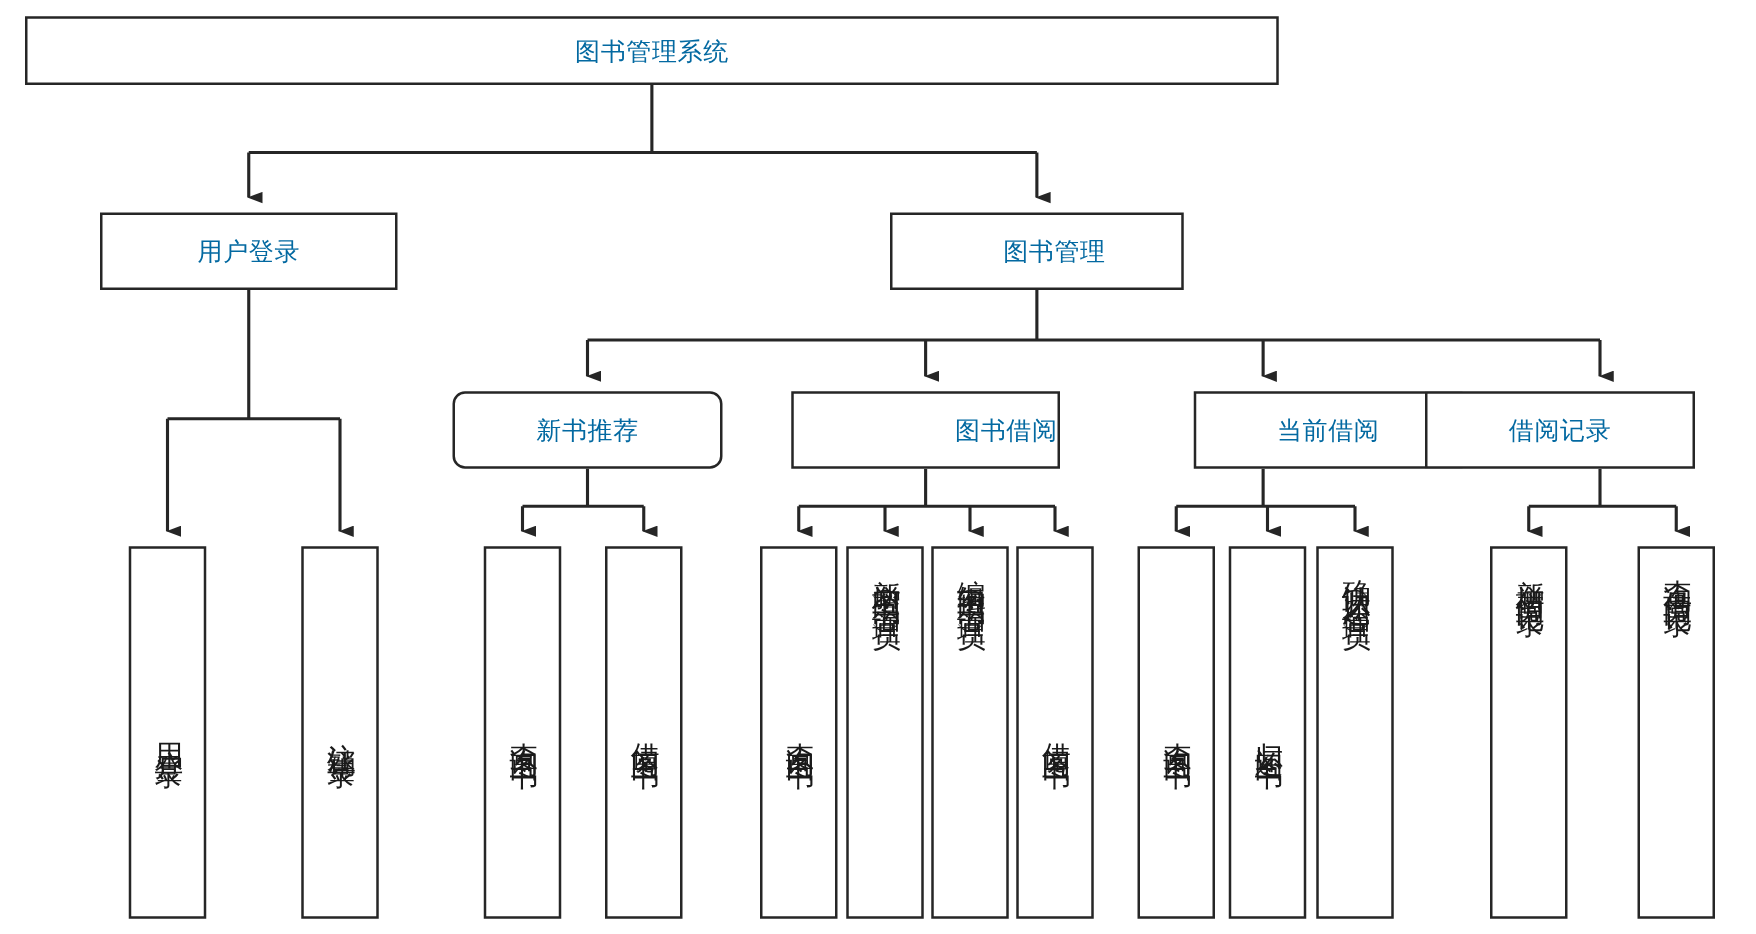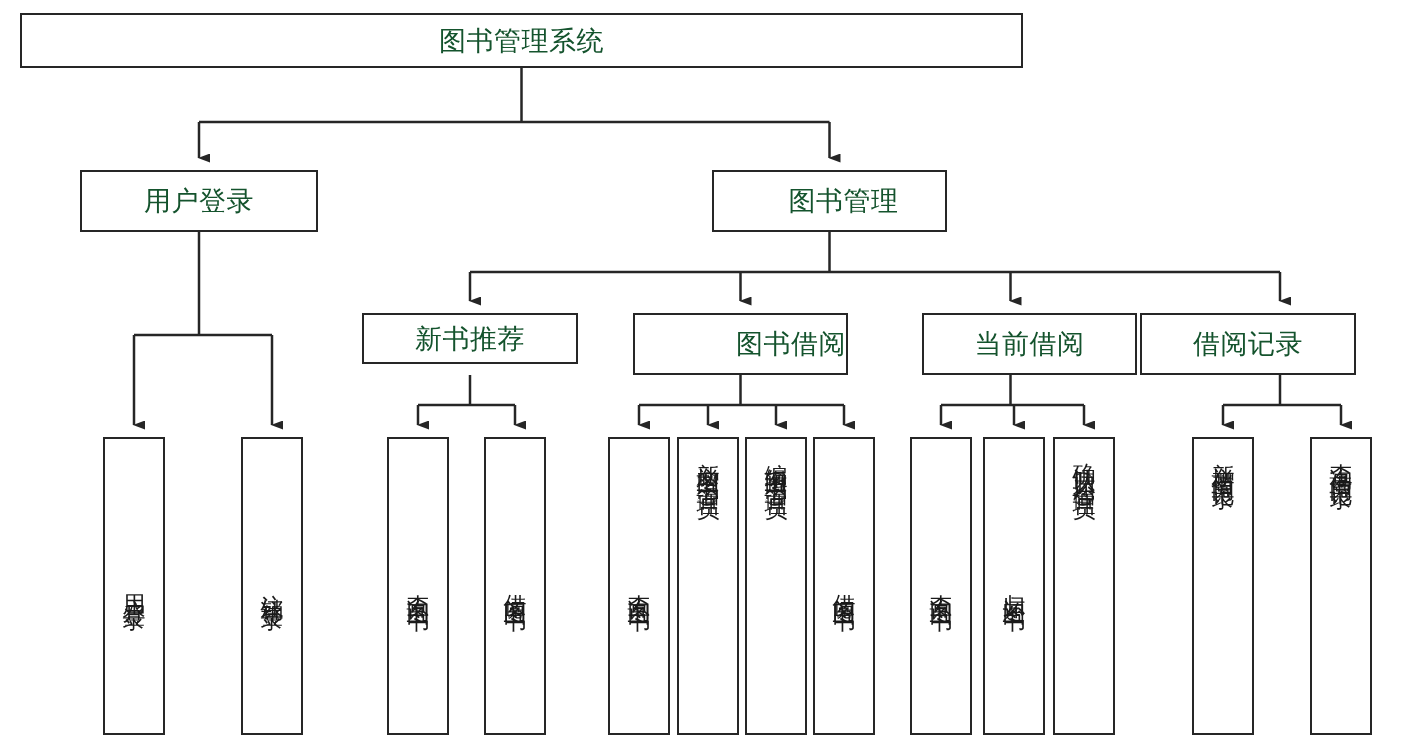--- a/index.html
+++ b/index.html
@@ -30,22 +30,22 @@
     position: absolute;
     box-sizing: border-box;
     border: 2px solid #262626;
     background: #ffffff;
     display: flex;
     align-items: center;
     justify-content: center;
     overflow: hidden;
   }
   .node-label-h {
-    font-size: 27px;
-    color: #14532d;
+    font-size: 20px;
+    color: #0369a1;
     line-height: 1.1;
     letter-spacing: 0.5px;
     white-space: nowrap;
   }
   .node-box.leaf {
     align-items: flex-start;
     justify-content: center;
     padding-top: 0;
   }
   .node-label-v {
@@ -131,27 +131,27 @@
   <div id="nodes-layer">
       <div class="node-box" style="left: 20px; top: 13px; width: 1003px; height: 55px;">
         <span class="node-label-h">图书管理系统</span>
       </div>
       <div class="node-box" style="left: 80px; top: 170px; width: 238px; height: 62px;">
         <span class="node-label-h">用户登录</span>
       </div>
       <div class="node-box" style="left: 712px; top: 170px; width: 235px; height: 62px; padding-left: 28px;">
         <span class="node-label-h">图书管理</span>
       </div>
-      <div class="node-box" style="left: 362px; top: 313px; width: 216px; height: 51px;">
+      <div class="node-box" style="left: 362px; top: 313px; width: 216px; height: 62px; border-radius: 10px;">
         <span class="node-label-h">新书推荐</span>
       </div>
       <div class="node-box" style="left: 633px; top: 313px; width: 215px; height: 62px; justify-content: flex-end;">
         <span class="node-label-h">图书借阅</span>
       </div>
-      <div class="node-box" style="left: 922px; top: 313px; width: 215px; height: 62px;">
+      <div class="node-box" style="left: 955px; top: 313px; width: 215px; height: 62px;">
         <span class="node-label-h">当前借阅</span>
       </div>
       <div class="node-box" style="left: 1140px; top: 313px; width: 216px; height: 62px;">
         <span class="node-label-h">借阅记录</span>
       </div>
       <div class="node-box leaf" style="left: 103px; top: 437px; width: 62px; height: 298px;">
         <div class="leaf-inner">
           <span class="node-label-v">用户登录</span>
         </div>
       </div>

